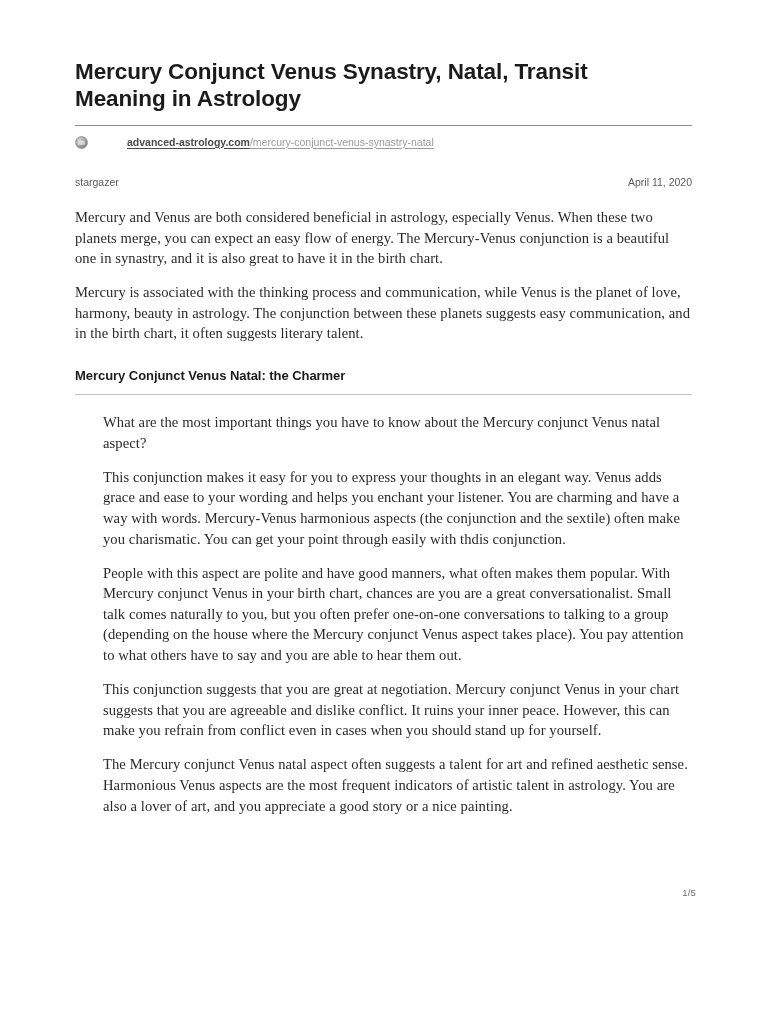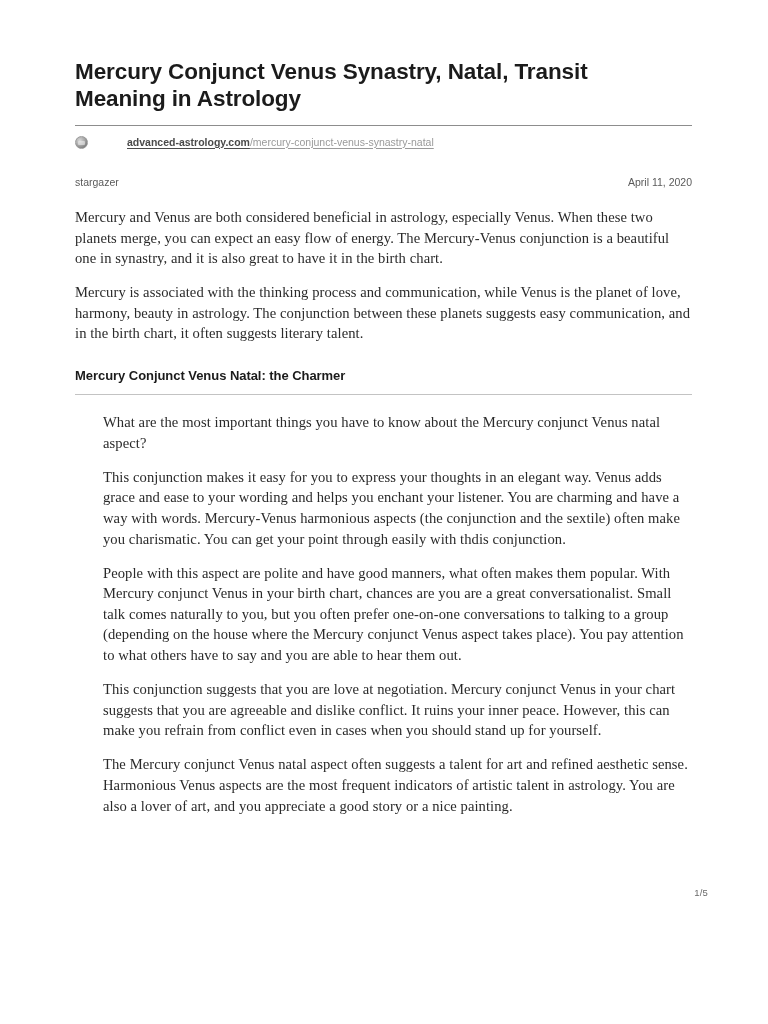--- a/index.html
+++ b/index.html
@@ -151,21 +151,21 @@
     margin: 0;
     padding: 0;
     letter-spacing: -0.05px;
   }
   .h2-wrap { margin-top: 22px; }
   .after-h2 { margin-top: 17px; margin-left: 28px; }
 
   
   .page-footer {
     position: absolute;
-    right: 60px;
+    right: 72px;
     bottom: 14px;
     font-family: "Liberation Sans", sans-serif;
     font-size: 9.5px;
     color: #6a6a6a;
     letter-spacing: 0.2px;
   }
 </style>
 </head>
 <body>
 
@@ -194,21 +194,21 @@
 
     <div class="h2-wrap">
       <h2 class="section-h2">Mercury Conjunct Venus Natal: the Charmer</h2>
       <hr class="rule-h2">
     </div>
 
     <div class="body-block after-h2">
       <p class="para">What are the most important things you have to know about the Mercury conjunct Venus natal aspect?</p>
       <p class="para">This conjunction makes it easy for you to express your thoughts in an elegant way. Venus adds grace and ease to your wording and helps you enchant your listener. You are charming and have a way with words. Mercury-Venus harmonious aspects (the conjunction and the sextile) often make you charismatic. You can get your point through easily with thdis conjunction.</p>
       <p class="para">People with this aspect are polite and have good manners, what often makes them popular. With Mercury conjunct Venus in your birth chart, chances are you are a great conversationalist. Small talk comes naturally to you, but you often prefer one-on-one conversations to talking to a group (depending on the house where the Mercury conjunct Venus aspect takes place). You pay attention to what others have to say and you are able to hear them out.</p>
-      <p class="para">This conjunction suggests that you are love at negotiation. Mercury conjunct Venus in your chart suggests that you are agreeable and dislike conflict. It ruins your inner peace. However, this can make you refrain from conflict even in cases when you should stand up for yourself.</p>
+      <p class="para">This conjunction suggests that you are great at negotiation. Mercury conjunct Venus in your chart suggests that you are agreeable and dislike conflict. It ruins your inner peace. However, this can make you refrain from conflict even in cases when you should stand up for yourself.</p>
       <p class="para">The Mercury conjunct Venus natal aspect often suggests a talent for art and refined aesthetic sense. Harmonious Venus aspects are the most frequent indicators of artistic talent in astrology. You are also a lover of art, and you appreciate a good story or a nice painting.</p>
     </div>
 
   </div>
 
   <div class="page-footer">1/5</div>
 
 </div>
 
 </body></html>

